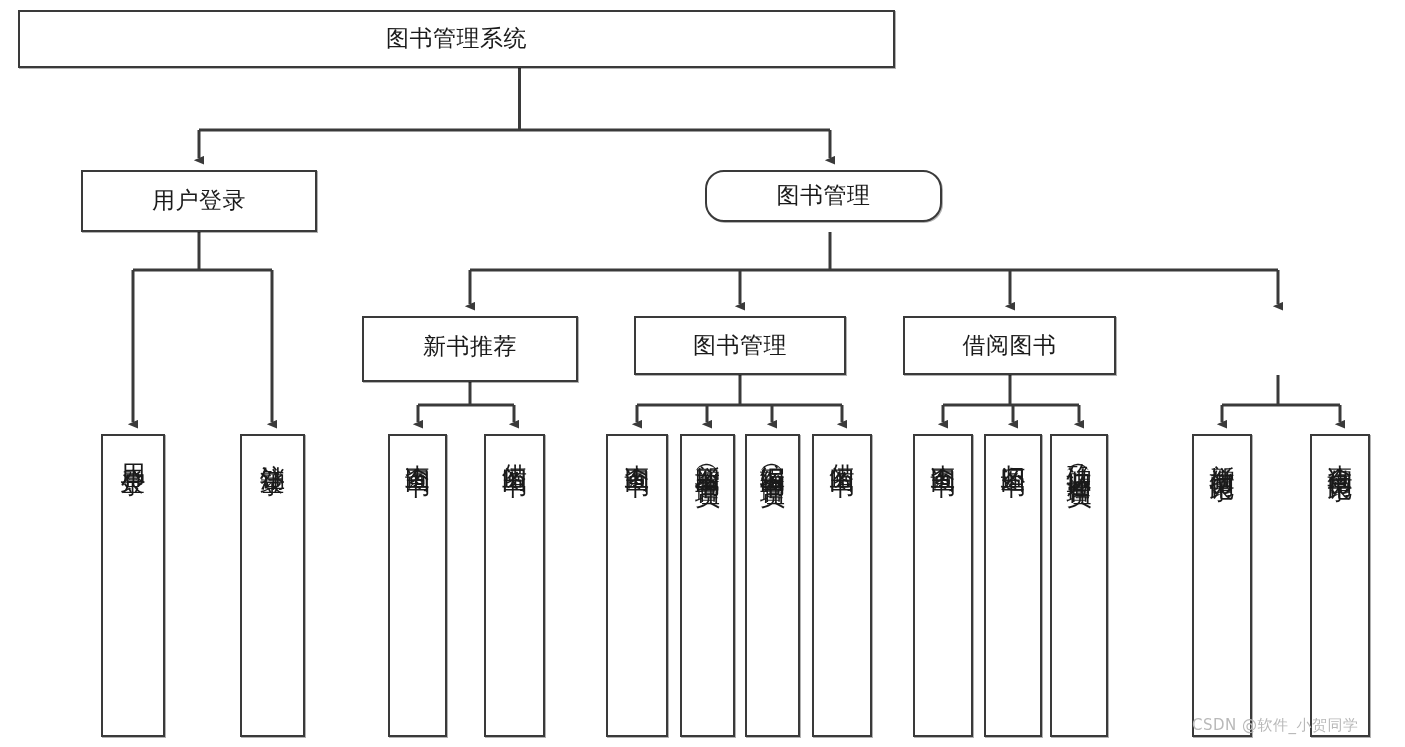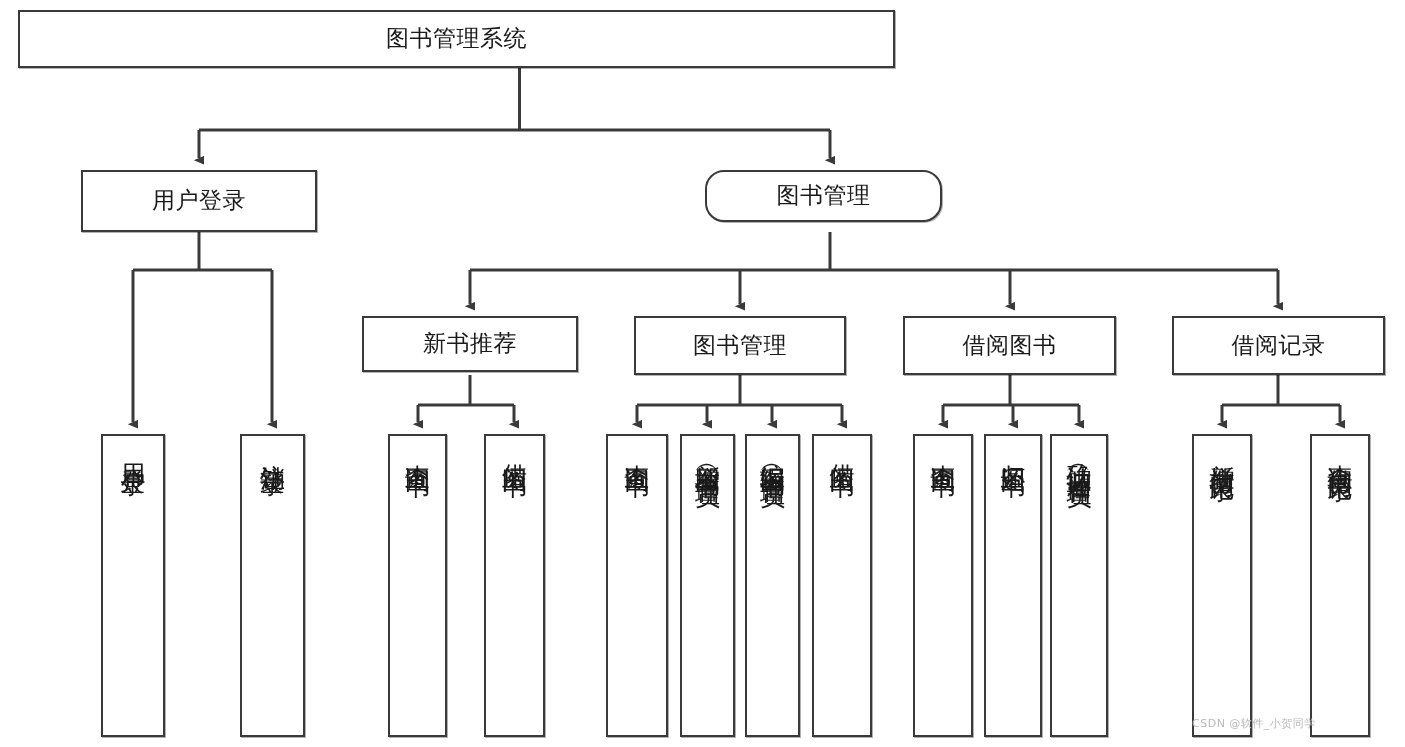--- a/index.html
+++ b/index.html
@@ -56,21 +56,21 @@
     writing-mode: vertical-rl;
     text-orientation: upright;
     font-size: 25px;
     letter-spacing: 3px;
     line-height: 1.0;
     white-space: pre;
   }
   .watermark {
     position: absolute;
     color: #b9b9b9;
-    font-size: 11px;
+    font-size: 15px;
     letter-spacing: 0.5px;
     white-space: pre;
     font-family: "DejaVu Sans", "Liberation Sans", sans-serif;
   }
 </style>
 </head>
 <body>
 
 <div id="diagram-root">
 
@@ -129,31 +129,28 @@
     <span class="label">图书管理系统</span>
   </div>
 
   <div class="node horiz" id="node-l2-0" style="left: 81px; top: 170px; width: 236px; height: 62px;">
     <span class="label">用户登录</span>
   </div>
   <div class="node horiz" id="node-l2-1" style="left: 705px; top: 170px; width: 237px; height: 52px; border-radius: 19px;">
     <span class="label">图书管理</span>
   </div>
 
-  <div class="node horiz" id="node-l3-0" style="left: 362px; top: 316px; width: 216px; height: 56px;">
+  <div class="node horiz" id="node-l3-0" style="left: 362px; top: 316px; width: 216px; height: 66px; font-family: Liberation Mono, monospace;">
     <span class="label">新书推荐</span>
   </div>
   <div class="node horiz" id="node-l3-1" style="left: 634px; top: 316px; width: 212px; height: 59px;">
     <span class="label">图书管理</span>
   </div>
   <div class="node horiz" id="node-l3-2" style="left: 903px; top: 316px; width: 213px; height: 59px;">
     <span class="label">借阅图书</span>
-  </div>
-  <div class="node horiz" id="node-l3-3" style="left: 1172px; top: 316px; width: 213px; height: 59px;">
-    <span class="label">借阅记录</span>
   </div>
 
   <div class="node vert" id="node-leaf-0" style="left: 101px; top: 434px; width: 64px; height: 303px;">
     <span class="label">用户登录</span>
   </div>
   <div class="node vert" id="node-leaf-1" style="left: 240px; top: 434px; width: 65px; height: 303px;">
     <span class="label">注销登录</span>
   </div>
   <div class="node vert" id="node-leaf-2" style="left: 388px; top: 434px; width: 59px; height: 303px;">
     <span class="label">查询图书</span>

